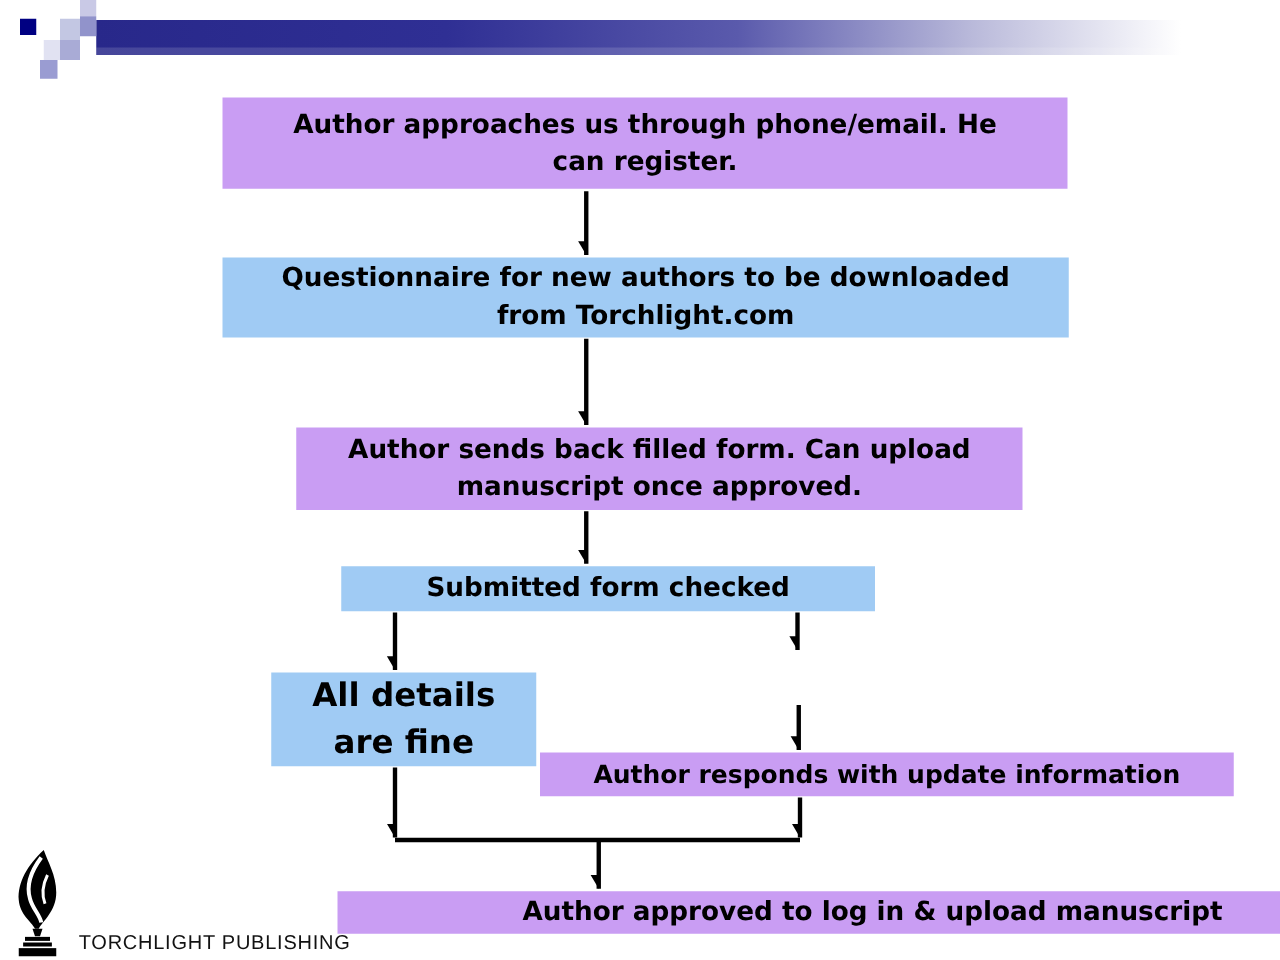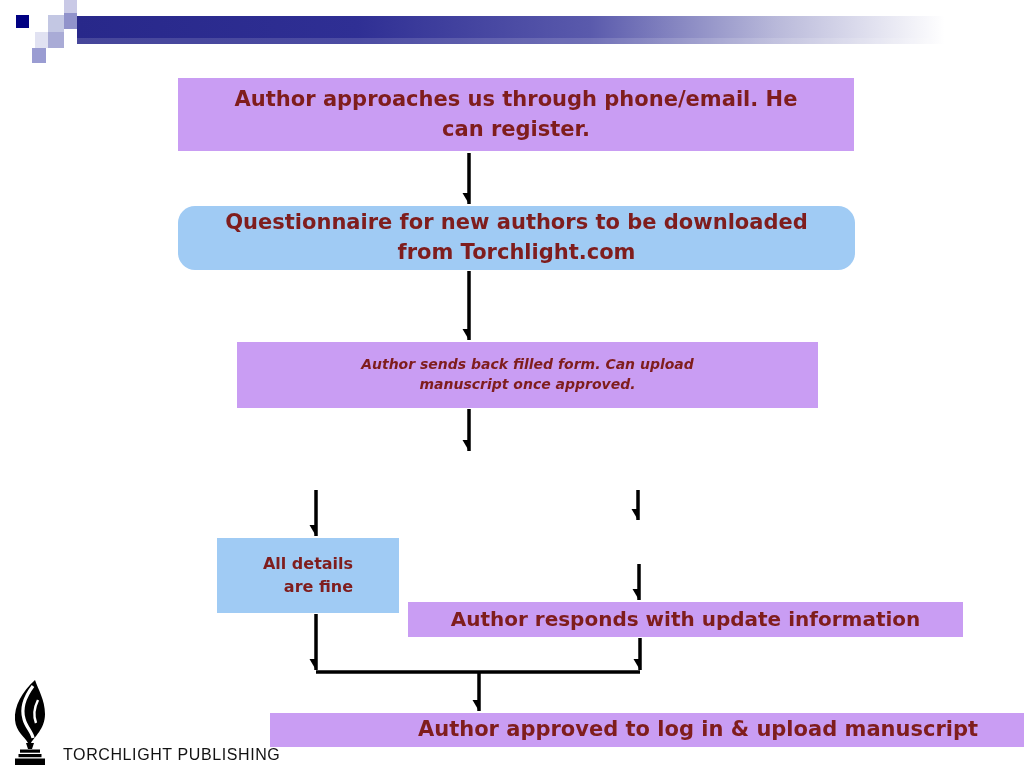--- a/index.html
+++ b/index.html
@@ -31,34 +31,34 @@
   .sq-g { left: 32px; top: 48px; width: 14px; height: 15px; background: #9a9cd2; }
 
   
   .node {
     position: absolute;
     display: flex;
     align-items: center;
     justify-content: center;
     text-align: center;
     font-weight: bold;
-    color: #7f1d1d;
+    color: #000000;
     white-space: pre-line;
     line-height: 1.42;
   }
   .purple { background: #c99df3; }
   .blue   { background: #a0cbf4; }
 
   .n1 { left: 178px; top:  78px; width: 676px; height: 73px; font-size: 21px; }
-  .n2 { left: 178px; top: 206px; width: 677px; height: 64px; font-size: 21px; border-radius: 17px; }
-  .n3 { left: 237px; top: 342px; width: 581px; height: 66px; font-size: 14px; font-style: italic; }
+  .n2 { left: 178px; top: 206px; width: 677px; height: 64px; font-size: 21px; }
+  .n3 { left: 237px; top: 342px; width: 581px; height: 66px; font-size: 21px; }
   .n4 { left: 273px; top: 453px; width: 427px; height: 36px; font-size: 21px; }
   .n5 { left: 434px; top: 522px; width: 499px; height: 41px; font-size: 20px; }
-  .n6 { left: 217px; top: 538px; width: 182px; height: 75px; font-size: 16px; text-align: right; }
-  .n7 { left: 408px; top: 602px; width: 555px; height: 35px; font-size: 20px; }
+  .n6 { left: 217px; top: 538px; width: 212px; height: 75px; font-size: 26px; }
+  .n7 { left: 432px; top: 602px; width: 555px; height: 35px; font-size: 20px; }
   .n8 { left: 270px; top: 713px; width: 856px; height: 34px; font-size: 21px; }
 
   
   #arrows {
     position: absolute;
     left: 0; top: 0;
     width: 1024px; height: 768px;
     pointer-events: none;
   }
 
@@ -110,20 +110,21 @@
       <line x1="479" y1="672" x2="479" y2="711" marker-end="url(#ah)"></line>
     </g>
   </svg>
 
   <div class="node purple n1">Author approaches us through phone/email. He
 can register.</div>
   <div class="node blue n2">Questionnaire for new authors to be downloaded
 from Torchlight.com</div>
   <div class="node purple n3">Author sends back filled form. Can upload
 manuscript once approved.</div>
+  <div class="node blue n4">Submitted form checked</div>
   <div class="node blue n6">All details
 are fine</div>
   <div class="node purple n7">Author responds with update information</div>
   <div class="node purple n8">Author approved to log in &amp; upload manuscript</div>
 
   <svg class="logo" viewBox="0 0 46 88" xmlns="http://www.w3.org/2000/svg">
     <path d="M27,1 C14,13 6,27 7,41 C8,53 17,58 20,64 L23,64 C26,58 37,50 37,35 C37,21 30,10 27,1 Z" fill="#000000"></path>
     <path d="M25,7 C16,19 13,30 16,40 C18,48 24,53 25,59" stroke="#ffffff" stroke-width="3.2" fill="none"></path>
     <path d="M30,21 C26,29 25,36 28,44" stroke="#ffffff" stroke-width="2.4" fill="none"></path>
     <path d="M18,64 L26,64 L24,70 L20,70 Z" fill="#000000"></path>

